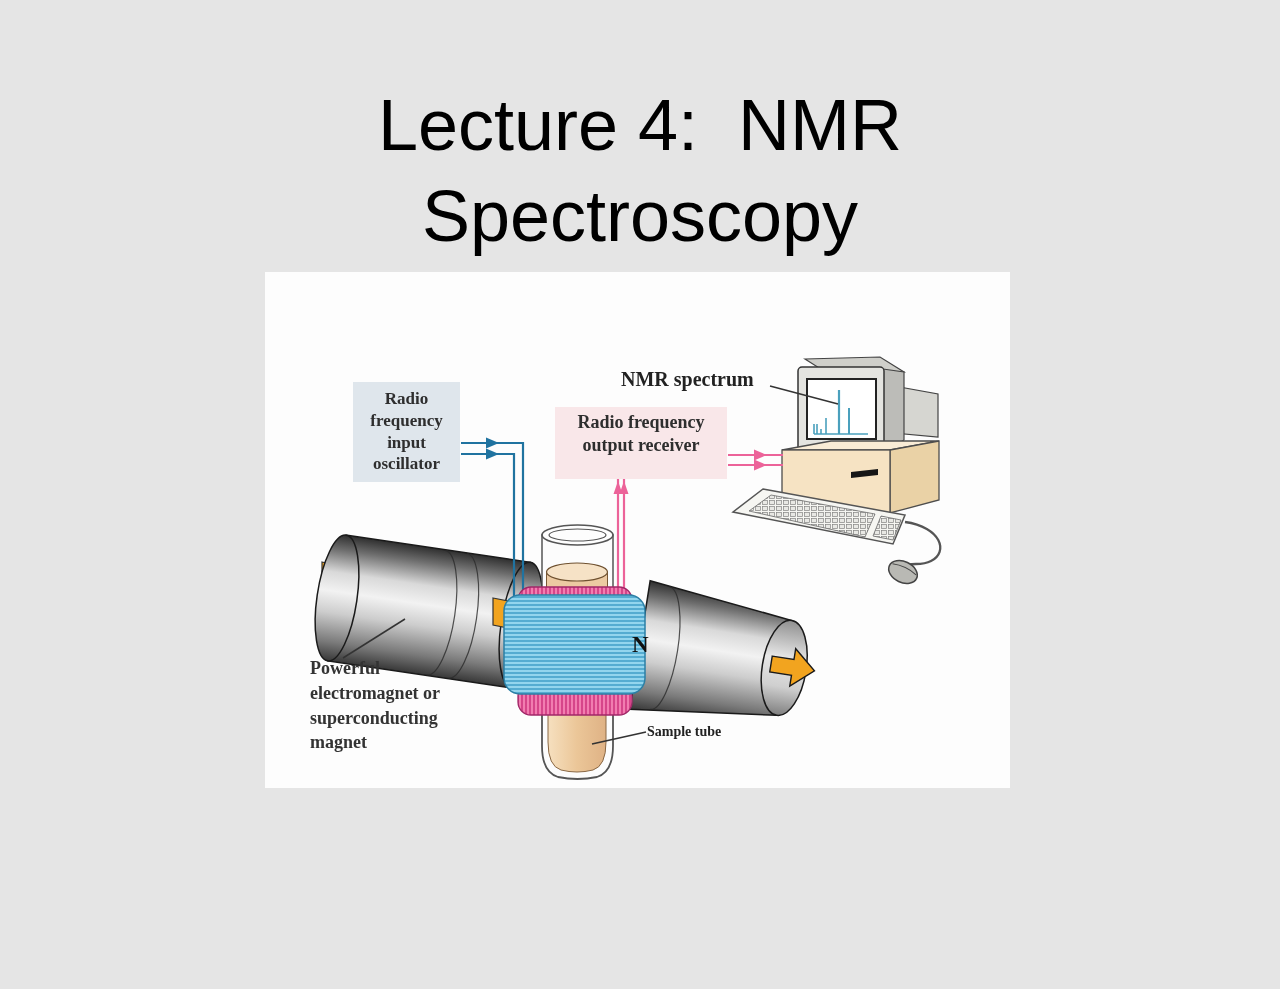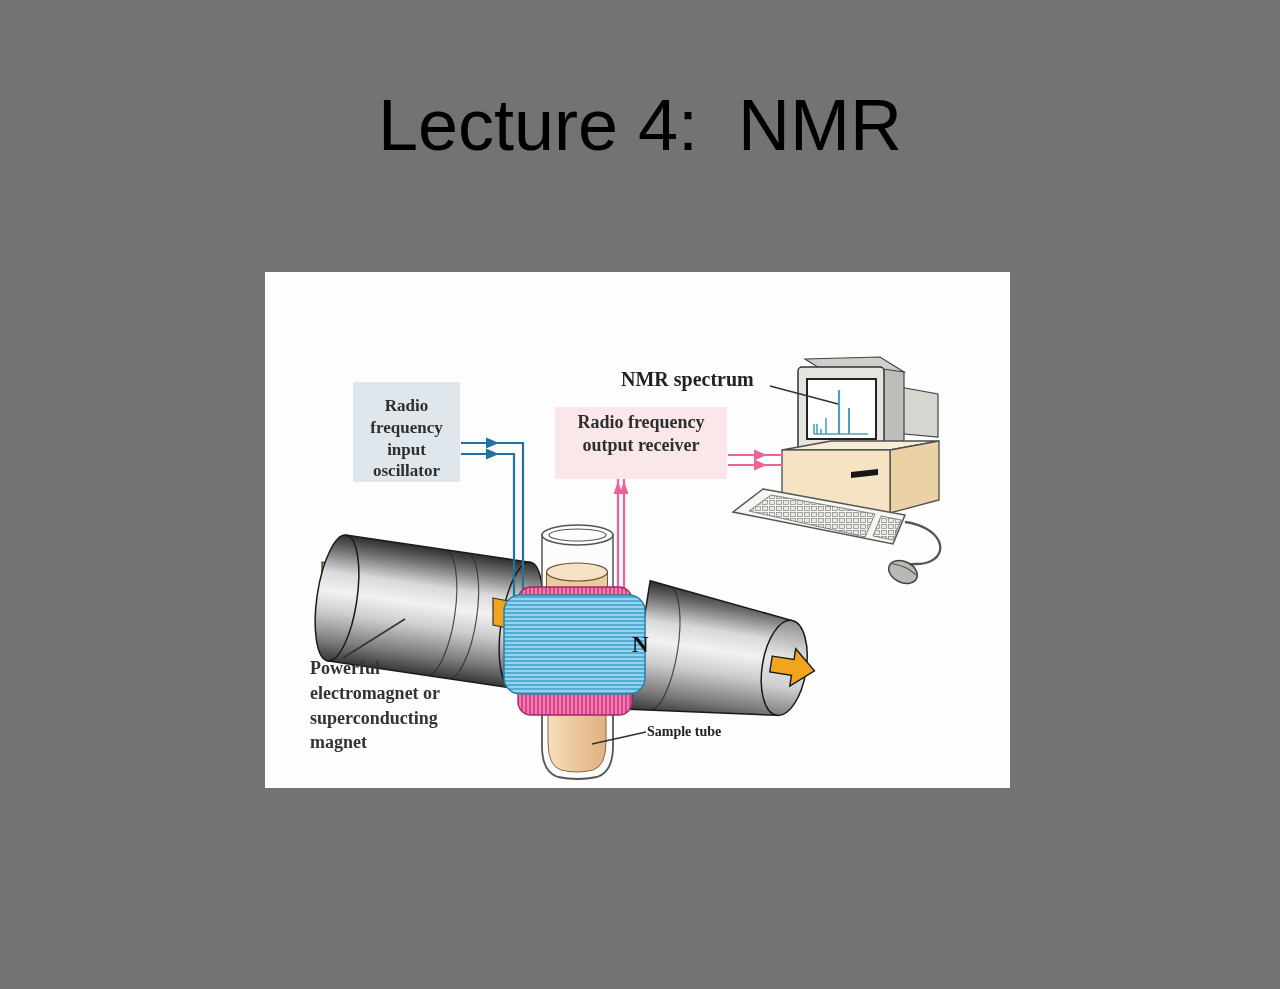--- a/index.html
+++ b/index.html
@@ -1,40 +1,41 @@
 <!DOCTYPE html>
 <html><head>
 <meta charset="utf-8">
 <style>
   html,body{margin:0;padding:0;background:#ffffff;}
-  .slide{position:relative;width:1280px;height:989px;background:#737373;overflow:hidden;
+  .slide{position:relative;width:1280px;height:989px;background:#e5e5e5;overflow:hidden;
          font-family:"Liberation Sans",sans-serif;}
   .slide-title{position:absolute;left:0;top:80px;width:1280px;text-align:center;
                color:#000;font-size:72px;line-height:1.26;font-weight:400;letter-spacing:0px;}
   .slide-title div{white-space:pre;}
   .panel{position:absolute;left:265px;top:272px;width:745px;height:516px;background:#fdfdfd;}
   .panel svg{position:absolute;left:0;top:0;}
   .lbl{position:absolute;font-family:"Liberation Serif",serif;font-weight:bold;color:#2e2e2e;}
   .heading{left:22px;top:26px;font-size:27px;color:#1d7a9e;letter-spacing:0.5px;}
   .rf-input-box{left:88px;top:110px;width:107px;height:100px;background:#dfe6ec;
-                text-align:center;font-size:17px;line-height:1.28;padding-top:13px;box-sizing:border-box;}
+                text-align:center;font-size:17px;line-height:1.28;padding-top:6px;box-sizing:border-box;}
   .rf-output-box{left:290px;top:135px;width:172px;height:72px;background:#f9e7e9;
                  text-align:center;font-size:18px;line-height:1.3;padding-top:4px;box-sizing:border-box;}
   .nmr-spectrum-label{left:356px;top:96px;font-size:20px;color:#222;}
   .magnet-label{left:45px;top:384px;font-size:18px;line-height:1.38;color:#333;}
   .sample-tube-label{left:382px;top:452px;font-size:14px;color:#222;}
   .n-label{left:367px;top:360px;font-size:23px;color:#111;}
 </style>
 </head>
 <body>
 
 <div class="slide">
 
   <div class="slide-title">
     <div>Lecture 4:  NMR</div>
+    <div>Spectroscopy</div>
   </div>
 
   <div class="panel">
 
     <svg width="745" height="516" viewBox="0 0 745 516">
       <defs>
         <linearGradient id="metalV" x1="0" y1="0" x2="0" y2="1">
           <stop offset="0" stop-color="#2f2f2f"></stop>
             <stop offset="0.12" stop-color="#6e6e6e"></stop>
           <stop offset="0.3" stop-color="#d9d9d9"></stop>

